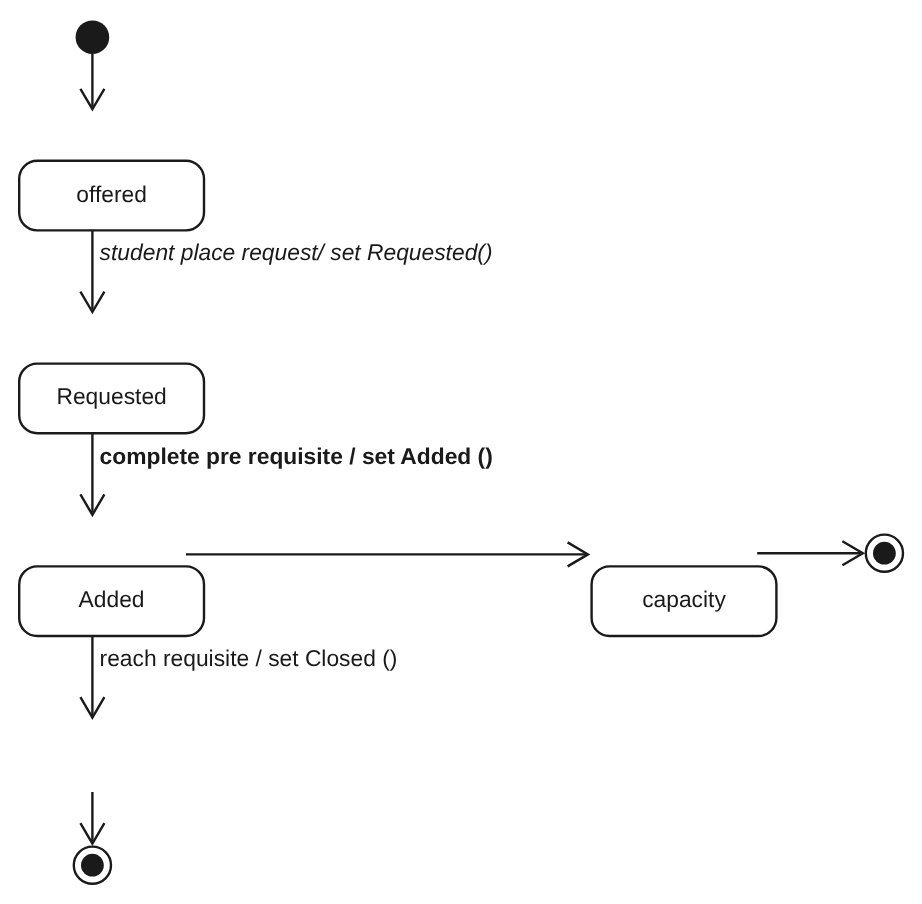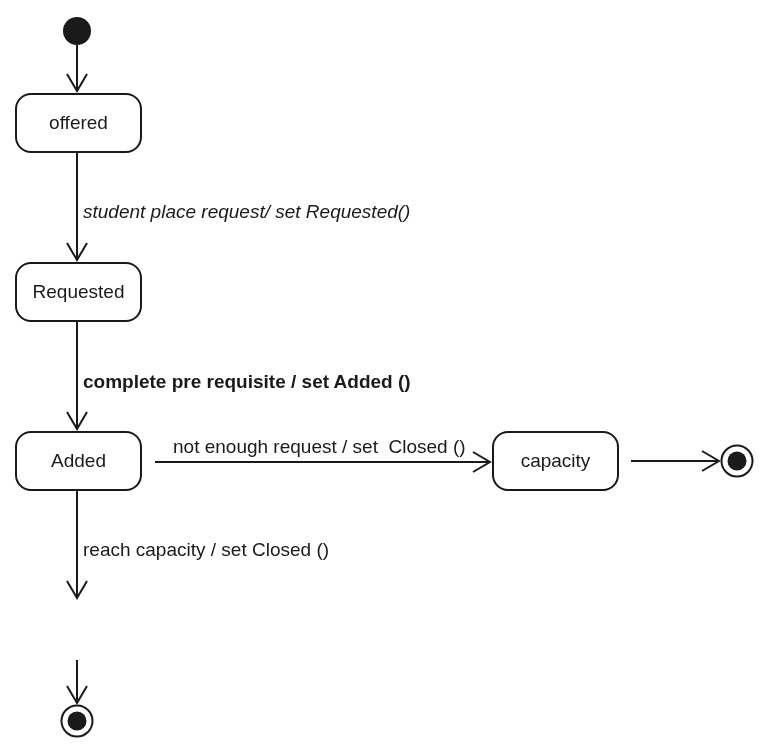--- a/index.html
+++ b/index.html
@@ -12,30 +12,31 @@
     overflow: hidden;
   }
   .edges-svg {
     position: absolute;
     left: 0; top: 0;
     width: 768px; height: 753px;
   }
   .state {
     position: absolute;
     box-sizing: border-box;
-    width: 127px;
+    width: 156px;
     height: 60px;
     border: 2px solid #1a1a1a;
     border-radius: 16px;
     background: #ffffff;
     display: flex;
     align-items: center;
     justify-content: center;
     font-size: 19px;
     color: #1a1a1a;
+    margin-top: 40px;
   }
   .edge-label {
     position: absolute;
     font-size: 19px;
     line-height: 22px;
     color: #1a1a1a;
     white-space: pre;
   }
   #st-offered   { left: 15px;  top: 93px;  }
   #st-requested { left: 15px;  top: 262px; }
@@ -92,16 +93,15 @@
   </div>
   <div class="state" id="st-requested">
     <span>Requested</span>
   </div>
   <div class="state" id="st-cancelled">
     <span>capacity</span>
   </div>
 
   <div class="edge-label" id="lbl-t1">student place request/ set Requested()</div>
   <div class="edge-label" id="lbl-t2">complete pre requisite / set Added ()</div>
-  <div class="edge-label" id="lbl-t3">not enough request / set  Closed ()</div>
-  <div class="edge-label" id="lbl-t4">reach capacity / set Closed ()</div>
+  <div class="edge-label" id="lbl-t4">reach requisite / set Closed ()</div>
 
 </div>
 
 </body></html>

